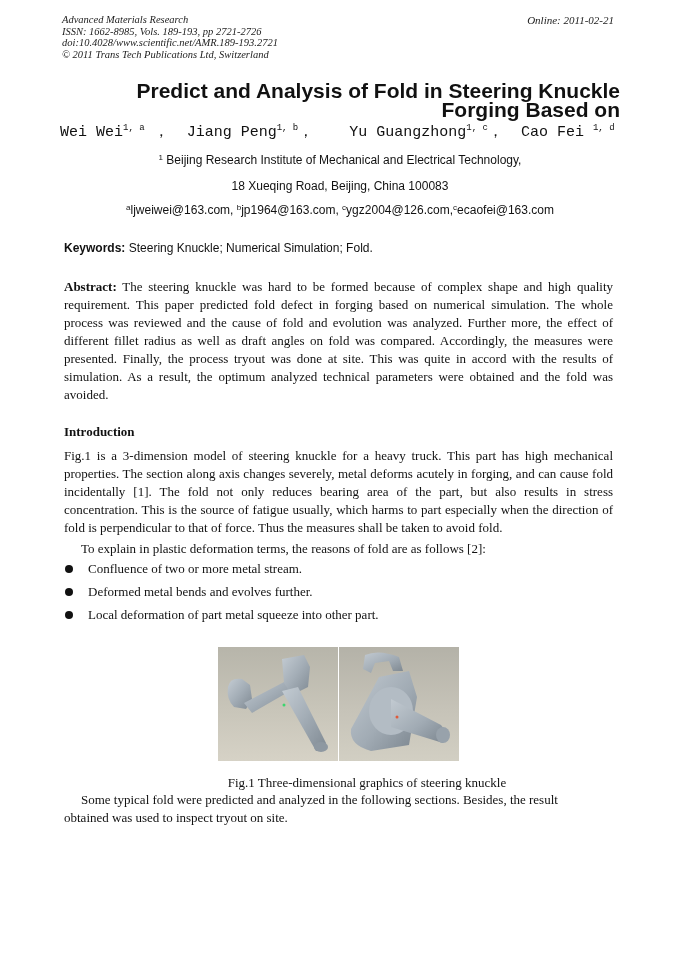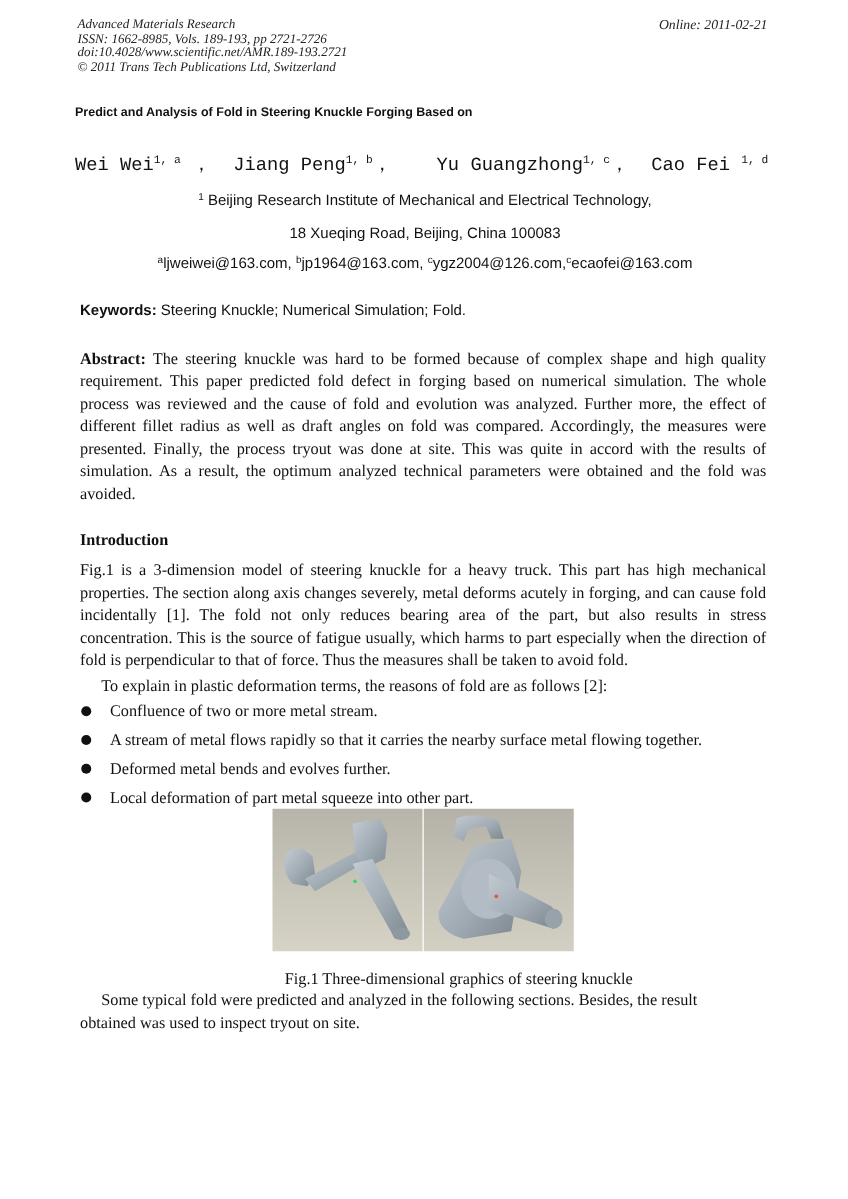--- a/index.html
+++ b/index.html
@@ -7,22 +7,22 @@
     width: 678px; height: 959px; background: #ffffff; position: relative; overflow: hidden;
     font-family: "Liberation Serif", serif; color: #111;
   }
   .hdr-left {
     position: absolute; left: 62px; top: 14px; font-style: italic; font-size: 10.5px; line-height: 11.5px; color: #222;
   }
   .hdr-right {
     position: absolute; right: 64px; top: 14px; font-style: italic; font-size: 11px; color: #222;
   }
   .title {
-    position: absolute; left: 60px; width: 560px; top: 81px; text-align: left;
-    font-family: "Liberation Sans", sans-serif; font-weight: bold; font-size: 10px; line-height: 19px;
+    position: absolute; left: 60px; width: 560px; top: 81px; text-align: right;
+    font-family: "Liberation Sans", sans-serif; font-weight: bold; font-size: 21px; line-height: 19px;
   }
   .authors {
     position: absolute; left: 60px; width: 560px; top: 122px; 
     font-family: Liberation Mono, monospace; font-size: 15px;
   }
   .authors sup { font-size: 9px; vertical-align: 6px; }
   .aff {
     position: absolute; left: 60px; width: 560px; text-align: center;
     font-family: "Liberation Sans", sans-serif; font-size: 12px;
   }
@@ -93,21 +93,20 @@
 </div>
 
 <div class="heading">Introduction</div>
 
 <div class="para" style="top:447px;">Fig.1 is a 3-dimension model of steering knuckle for a heavy truck. This part has high mechanical properties. The section along axis changes severely, metal deforms acutely in forging, and can cause fold incidentally [1]. The fold not only reduces bearing area of the part, but also results in stress concentration. This is the source of fatigue usually, which harms to part especially when the direction of fold is perpendicular to that of force. Thus the measures shall be taken to avoid fold.</div>
 
 <div class="indent">To explain in plastic deformation terms, the reasons of fold are as follows [2]:</div>
 
 <ul class="bullets">
   <li><span class="dot"></span><span>Confluence of two or more metal stream.</span></li>
-  <li><span class="dot"></span><span>A stream of metal flows rapidly so that it carries the nearby surface metal flowing together.</span></li>
   <li><span class="dot"></span><span>Deformed metal bends and evolves further.</span></li>
   <li><span class="dot"></span><span>Local deformation of part metal squeeze into other part.</span></li>
 </ul>
 
 <div class="figure">
   <div class="fig-panel left">
     <svg width="120" height="114" viewBox="0 0 120 114">
       <defs>
         <linearGradient id="metA" x1="0" y1="0" x2="1" y2="1">
           <stop offset="0" stop-color="#c4ccd3"></stop>

